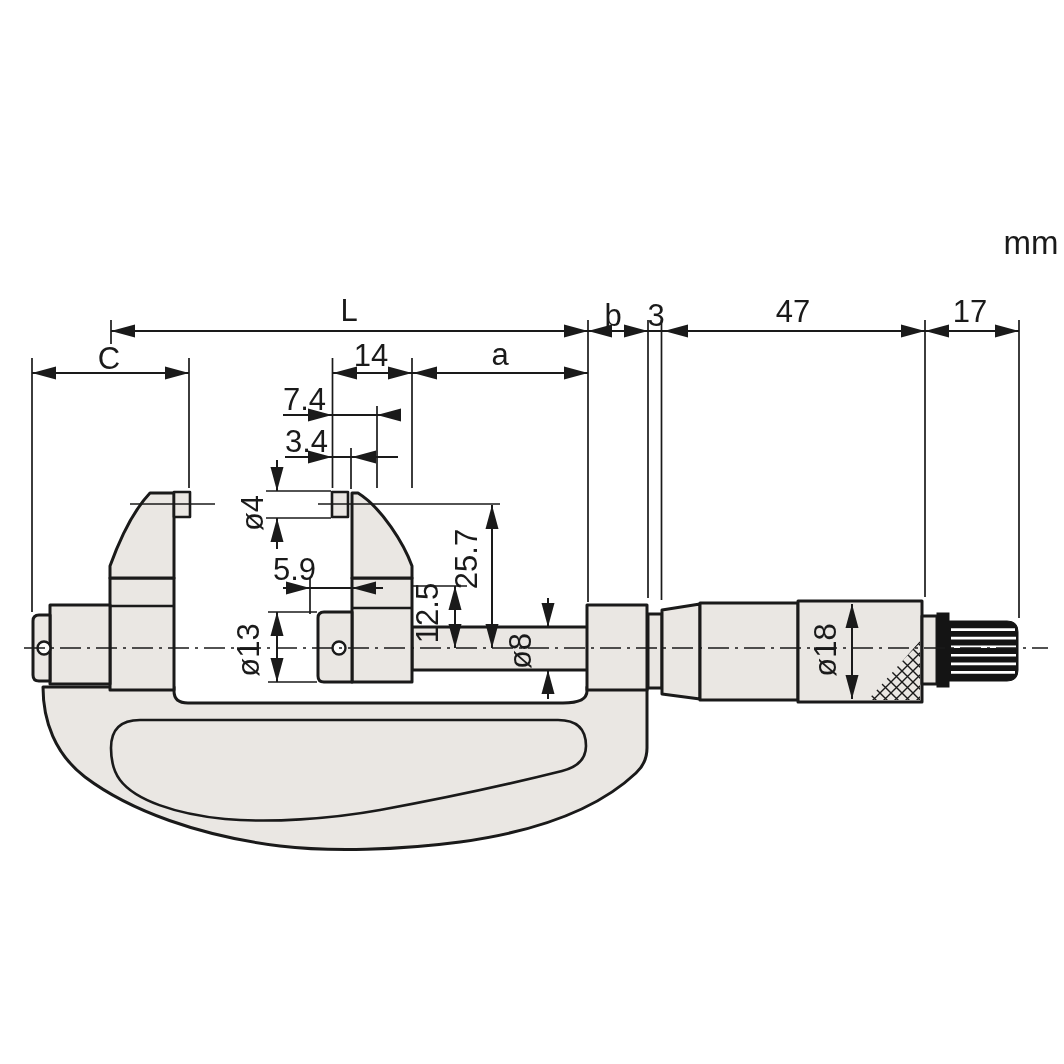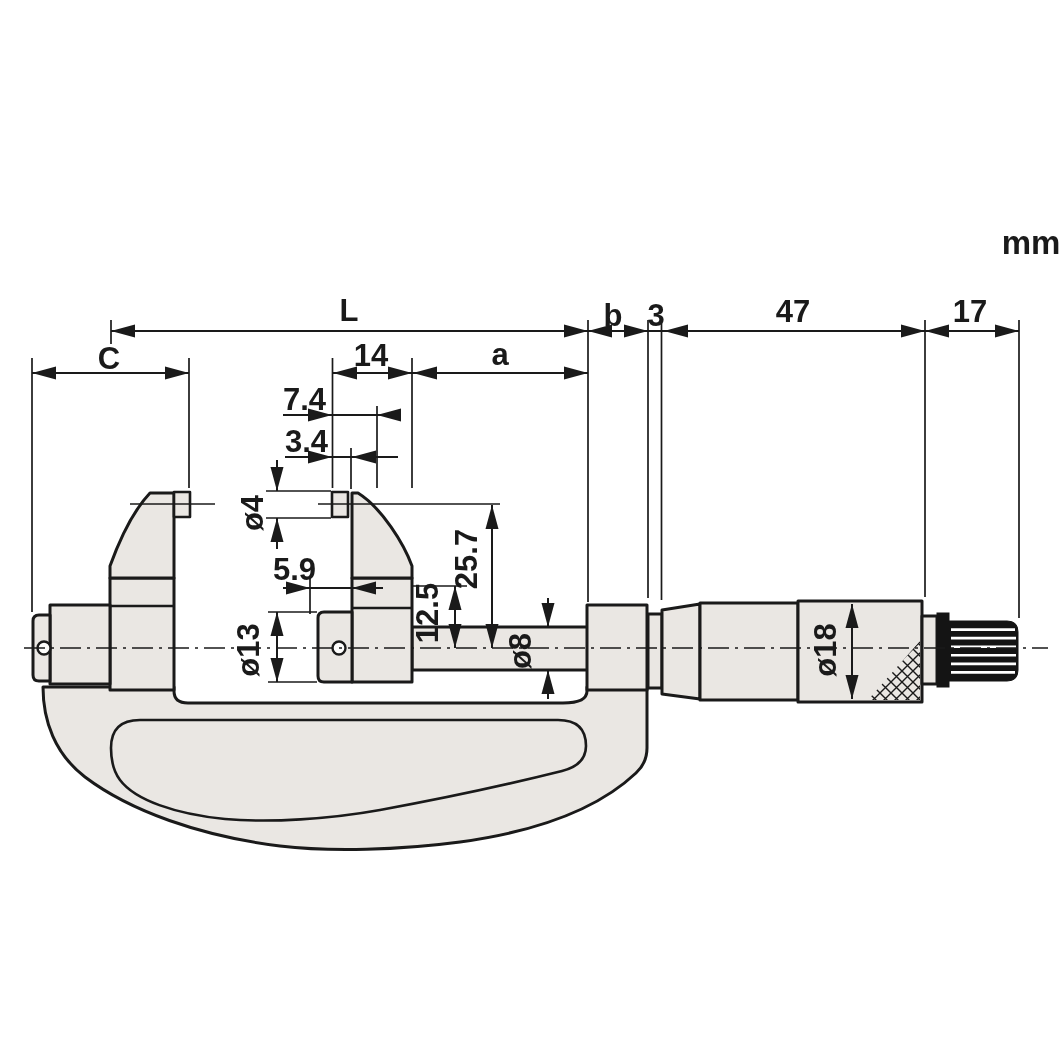--- a/index.html
+++ b/index.html
@@ -1,17 +1,17 @@
 <!DOCTYPE html>
 <html><head>
 <meta charset="utf-8">
 <style>
   html,body{margin:0;padding:0;background:#ffffff;}
   #canvas{position:relative;width:1064px;height:1064px;background:#ffffff;overflow:hidden;
-          font-family:"Liberation Sans", sans-serif;font-weight:bold;}
+          font-family:"Liberation Sans", sans-serif;}
   svg{position:absolute;left:0;top:0;}
   .part{fill:#eae7e3;stroke:#1a1a1a;stroke-width:3;stroke-linejoin:round;}
   .part-thin{fill:#eae7e3;stroke:#1a1a1a;stroke-width:2.6;stroke-linejoin:round;}
   .dark{fill:#141414;stroke:#141414;stroke-width:1;}
   .edge{stroke:#1a1a1a;stroke-width:2.6;fill:none;}
   .dim{stroke:#1a1a1a;stroke-width:2;fill:none;}
   .ext{stroke:#1a1a1a;stroke-width:1.7;fill:none;}
   .thin{stroke:#1a1a1a;stroke-width:1.5;fill:none;}
   .cl{stroke:#1a1a1a;stroke-width:1.6;fill:none;stroke-dasharray:21 6 3 6;}
   .arrow{fill:#1a1a1a;stroke:none;}

